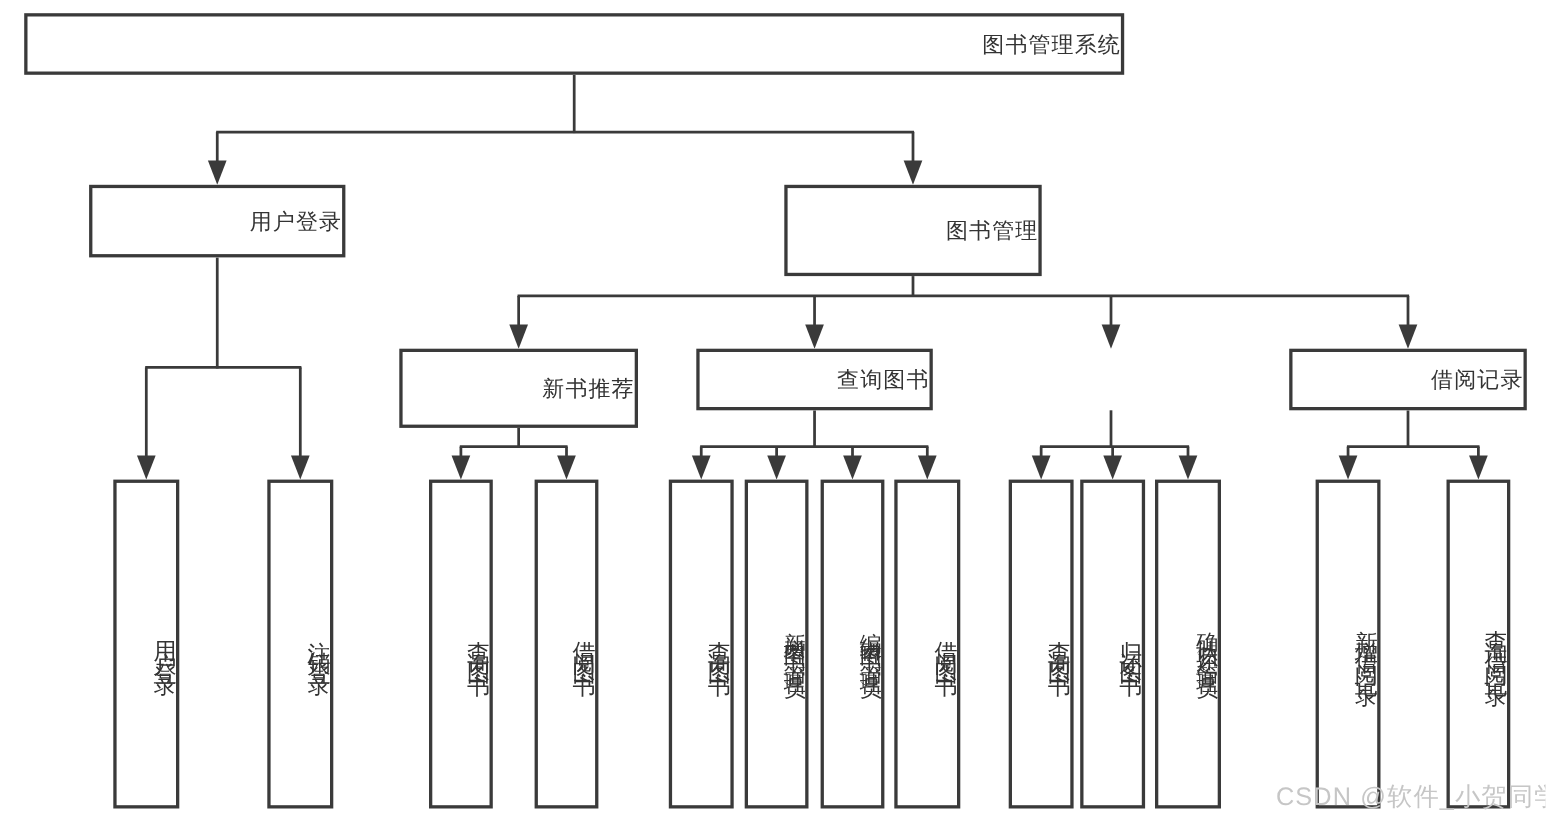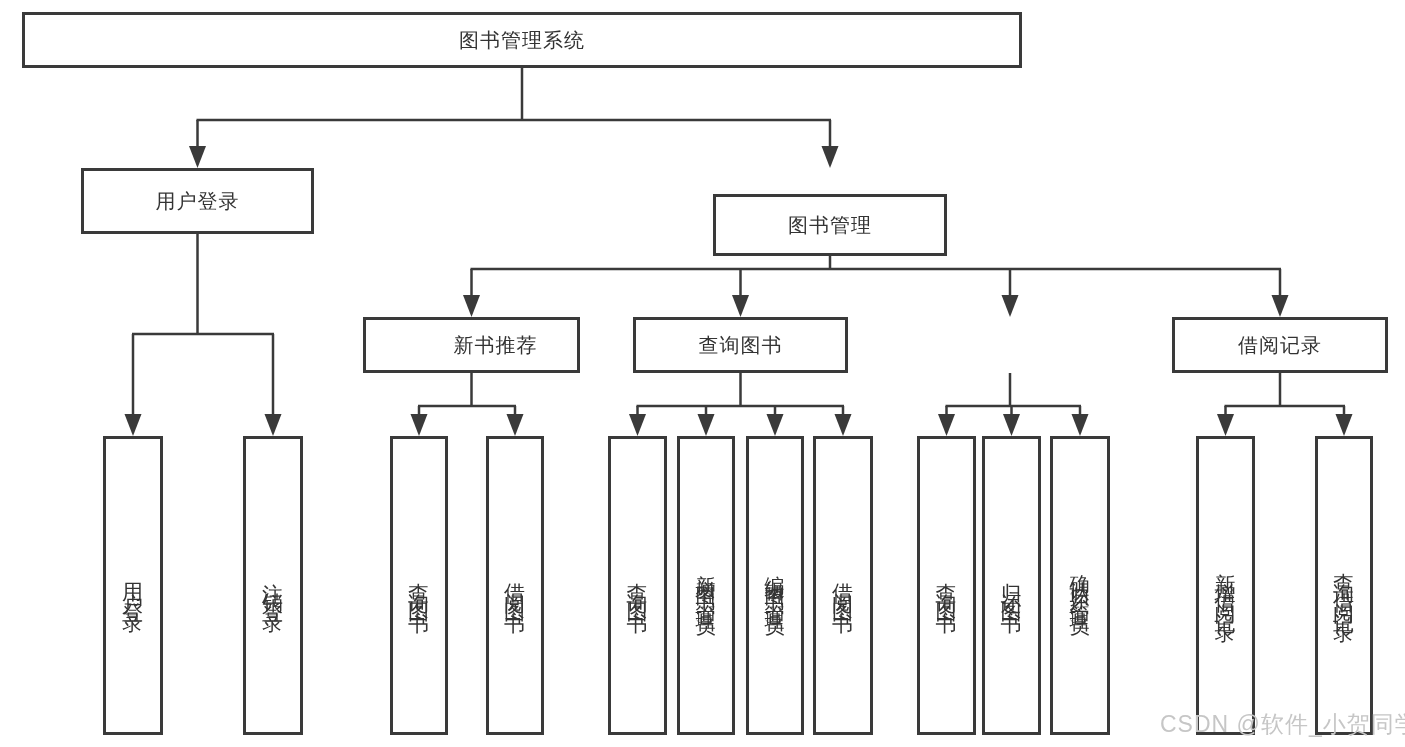--- a/index.html
+++ b/index.html
@@ -34,21 +34,21 @@
   svg#connectors polygon {
     fill: var(--line);
     stroke: none;
   }
   .box {
     position: absolute;
     border: 3px solid var(--line);
     background: #ffffff;
     display: flex;
     align-items: center;
-    justify-content: center;
+    justify-content: flex-end;
   }
   .h-label {
     font-size: 20px;
     color: var(--text);
     letter-spacing: 1px;
     white-space: nowrap;
   }
   .v-label {
     writing-mode: vertical-rl;
     text-orientation: mixed;
@@ -151,25 +151,25 @@
     </g>
   </svg>
 
   <div class="box" style="left:22px; top:12px; width:1000px; height:56px;">
     <span class="h-label">图书管理系统</span>
   </div>
 
   <div class="box" style="left:81px; top:168px; width:233px; height:66px;">
     <span class="h-label">用户登录</span>
   </div>
-  <div class="box" style="left:713px; top:168px; width:234px; height:62px;margin-top:26px;">
+  <div class="box" style="left:713px; top:168px; width:234px; height:83px;">
     <span class="h-label">图书管理</span>
   </div>
 
-  <div class="box" style="left:363px; top:317px; width:217px; height:56px;padding-left:48px;">
+  <div class="box" style="left:363px; top:317px; width:217px; height:72px;padding-left:48px;">
     <span class="h-label">新书推荐</span>
   </div>
   <div class="box" style="left:633px; top:317px; width:215px; height:56px;">
     <span class="h-label">查询图书</span>
   </div>
   <div class="box" style="left:1172px; top:317px; width:216px; height:56px;">
     <span class="h-label">借阅记录</span>
   </div>
 
   <div class="box leaf" style="left:103px; top:436px; width:60px; height:299px;">

